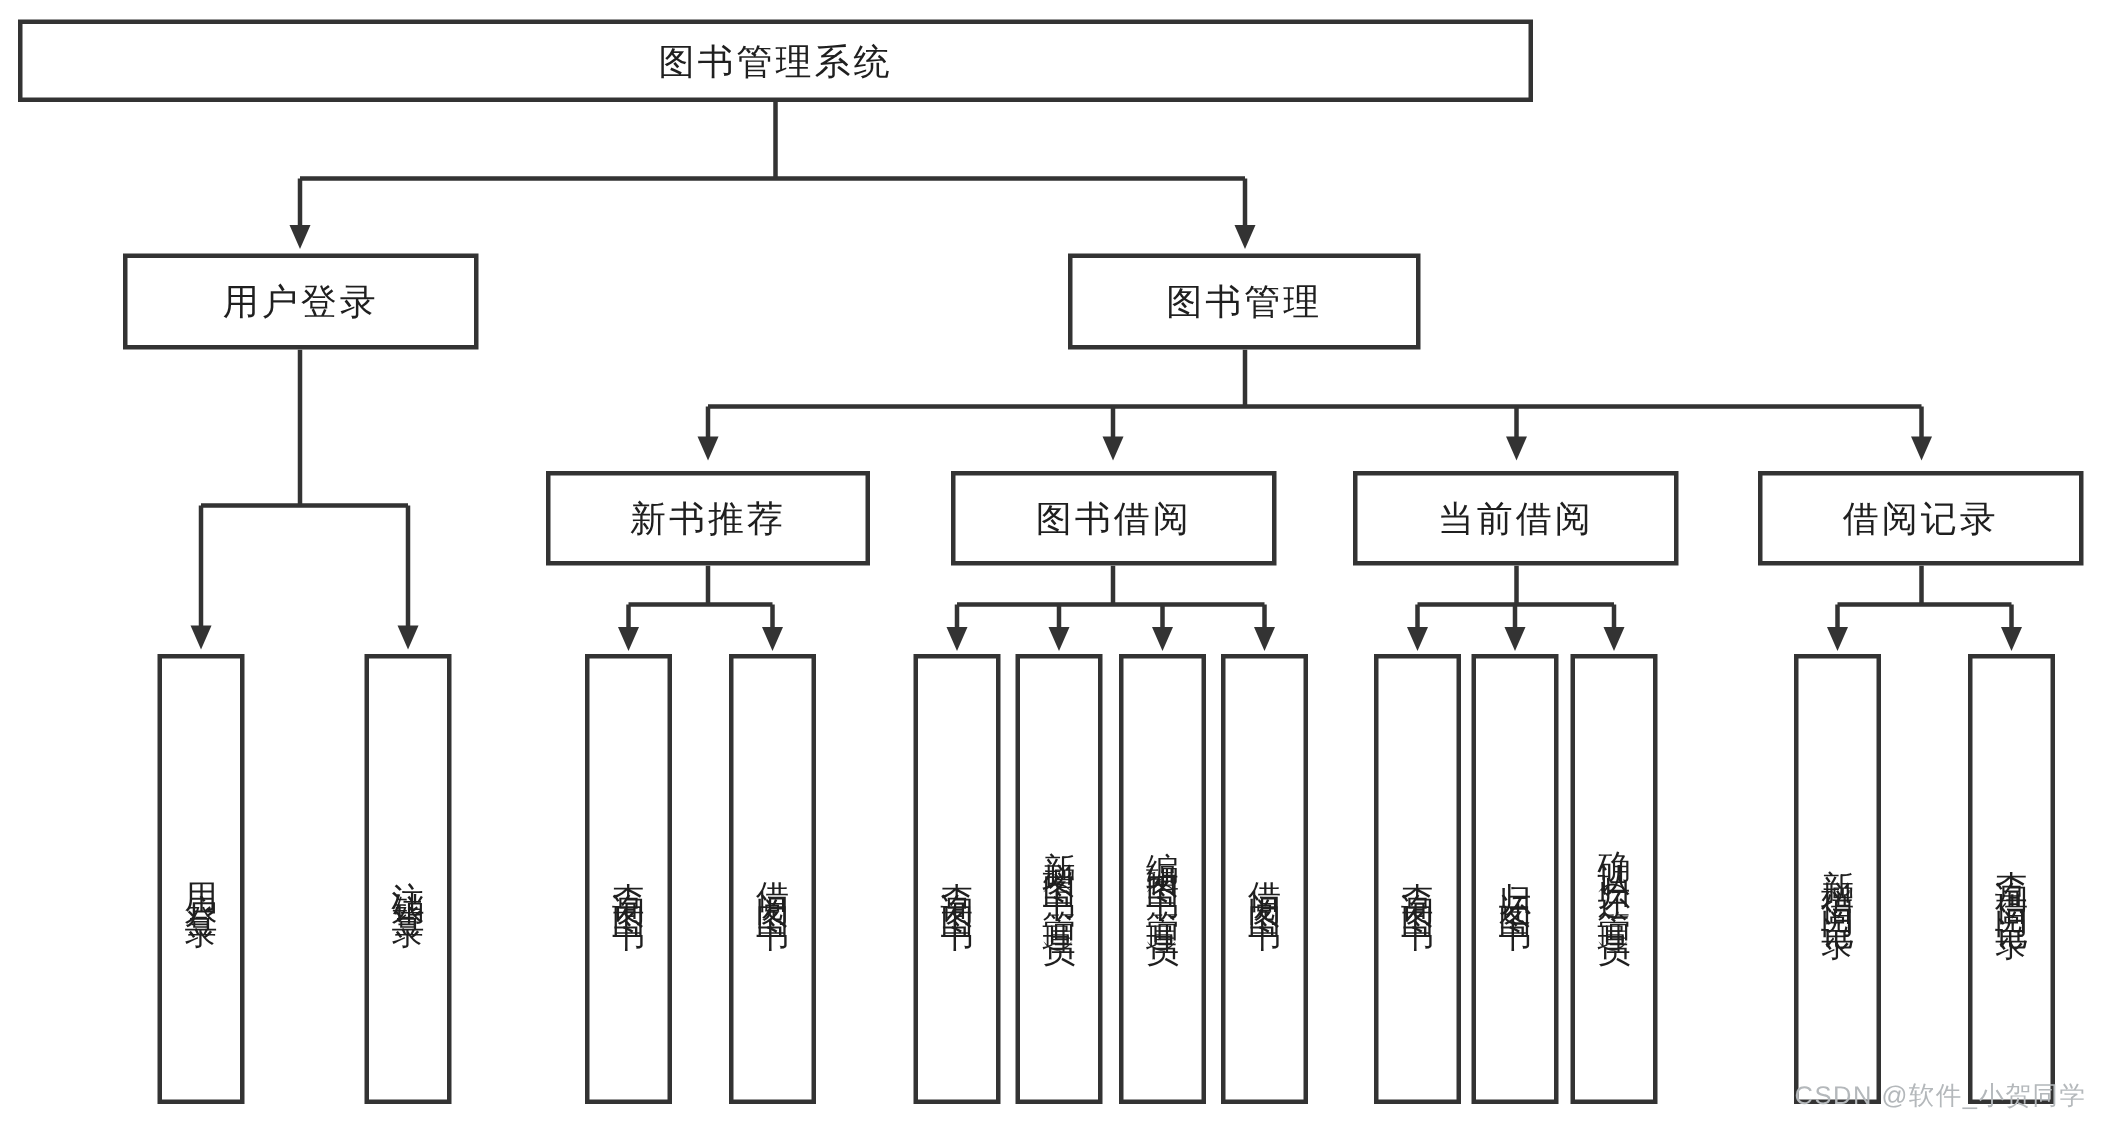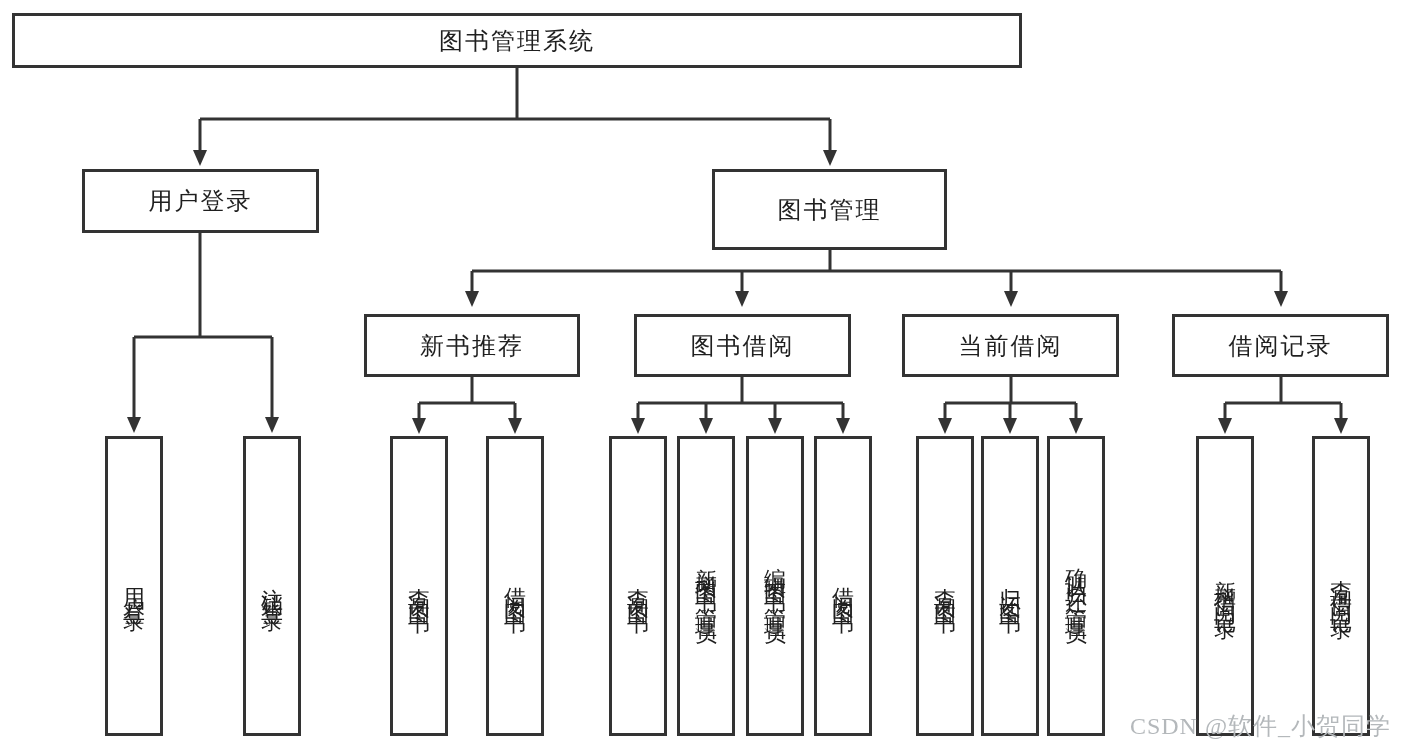--- a/index.html
+++ b/index.html
@@ -43,25 +43,24 @@
     text-orientation:mixed;
     font-size:22px;
     letter-spacing:8px;
     line-height:1;
   }
   .watermark{
     position:absolute;
     right:14px;
     bottom:5px;
     z-index:3;
-    font-size:24px;
+    font-size:17px;
     color:var(--wm);
     letter-spacing:1px;
     white-space:nowrap;
-    font-family:Liberation Serif, serif;
   }
 </style>
 </head>
 <body>
 
 <div id="stage">
 
   <svg class="connectors" width="1405" height="747" viewBox="0 0 1405 747" aria-hidden="true">
 
     <path d="M517,68 V119 M200,119 H830"></path>
@@ -117,21 +116,21 @@
       <polygon points="1334,418 1348,418 1341,434"></polygon>
   </svg>
 
   <div class="box h" style="left:12px;top:13px;width:1010px;height:55px">
     <span>图书管理系统</span>
   </div>
 
   <div class="box h" style="left:82px;top:169px;width:237px;height:64px">
     <span>用户登录</span>
   </div>
-  <div class="box h" style="left:712px;top:169px;width:235px;height:81px">
+  <div class="box h" style="left:712px;top:169px;width:235px;height:64px">
     <span>图书管理</span>
   </div>
 
   <div class="box h" style="left:634px;top:314px;width:217px;height:63px">
     <span>图书借阅</span>
   </div>
   <div class="box h" style="left:364px;top:314px;width:216px;height:63px">
     <span>新书推荐</span>
   </div>
   <div class="box h" style="left:902px;top:314px;width:217px;height:63px">

